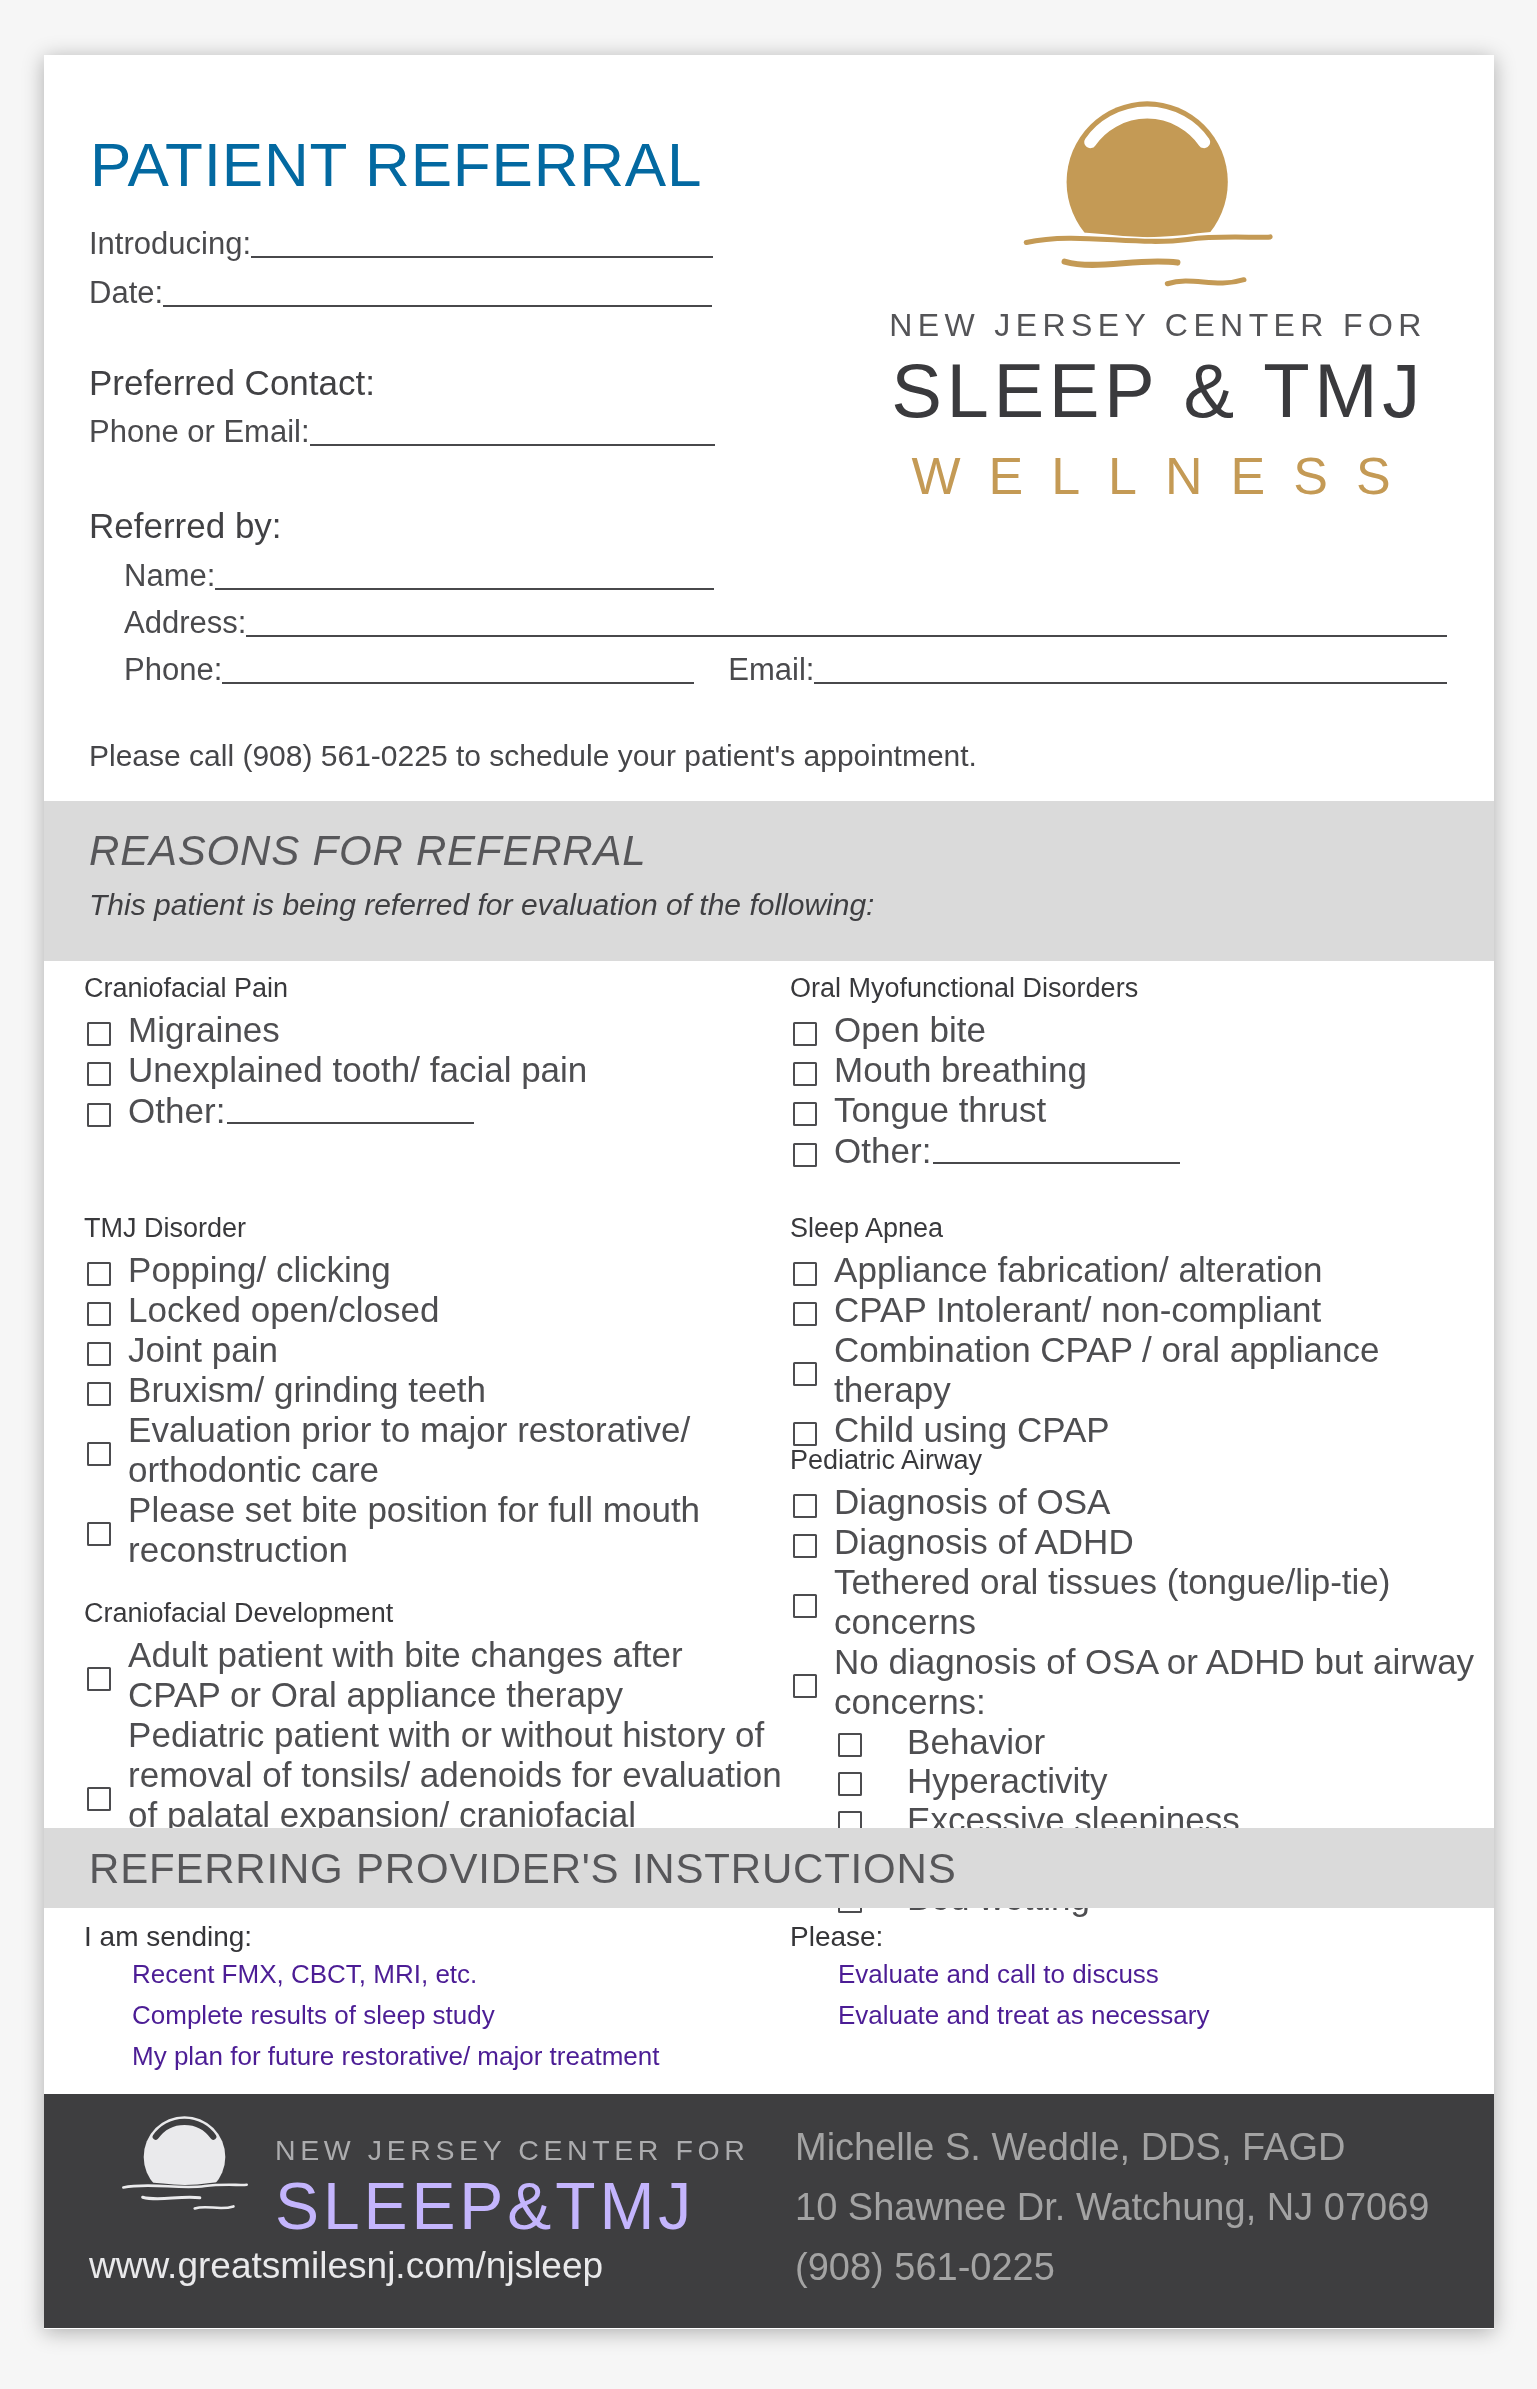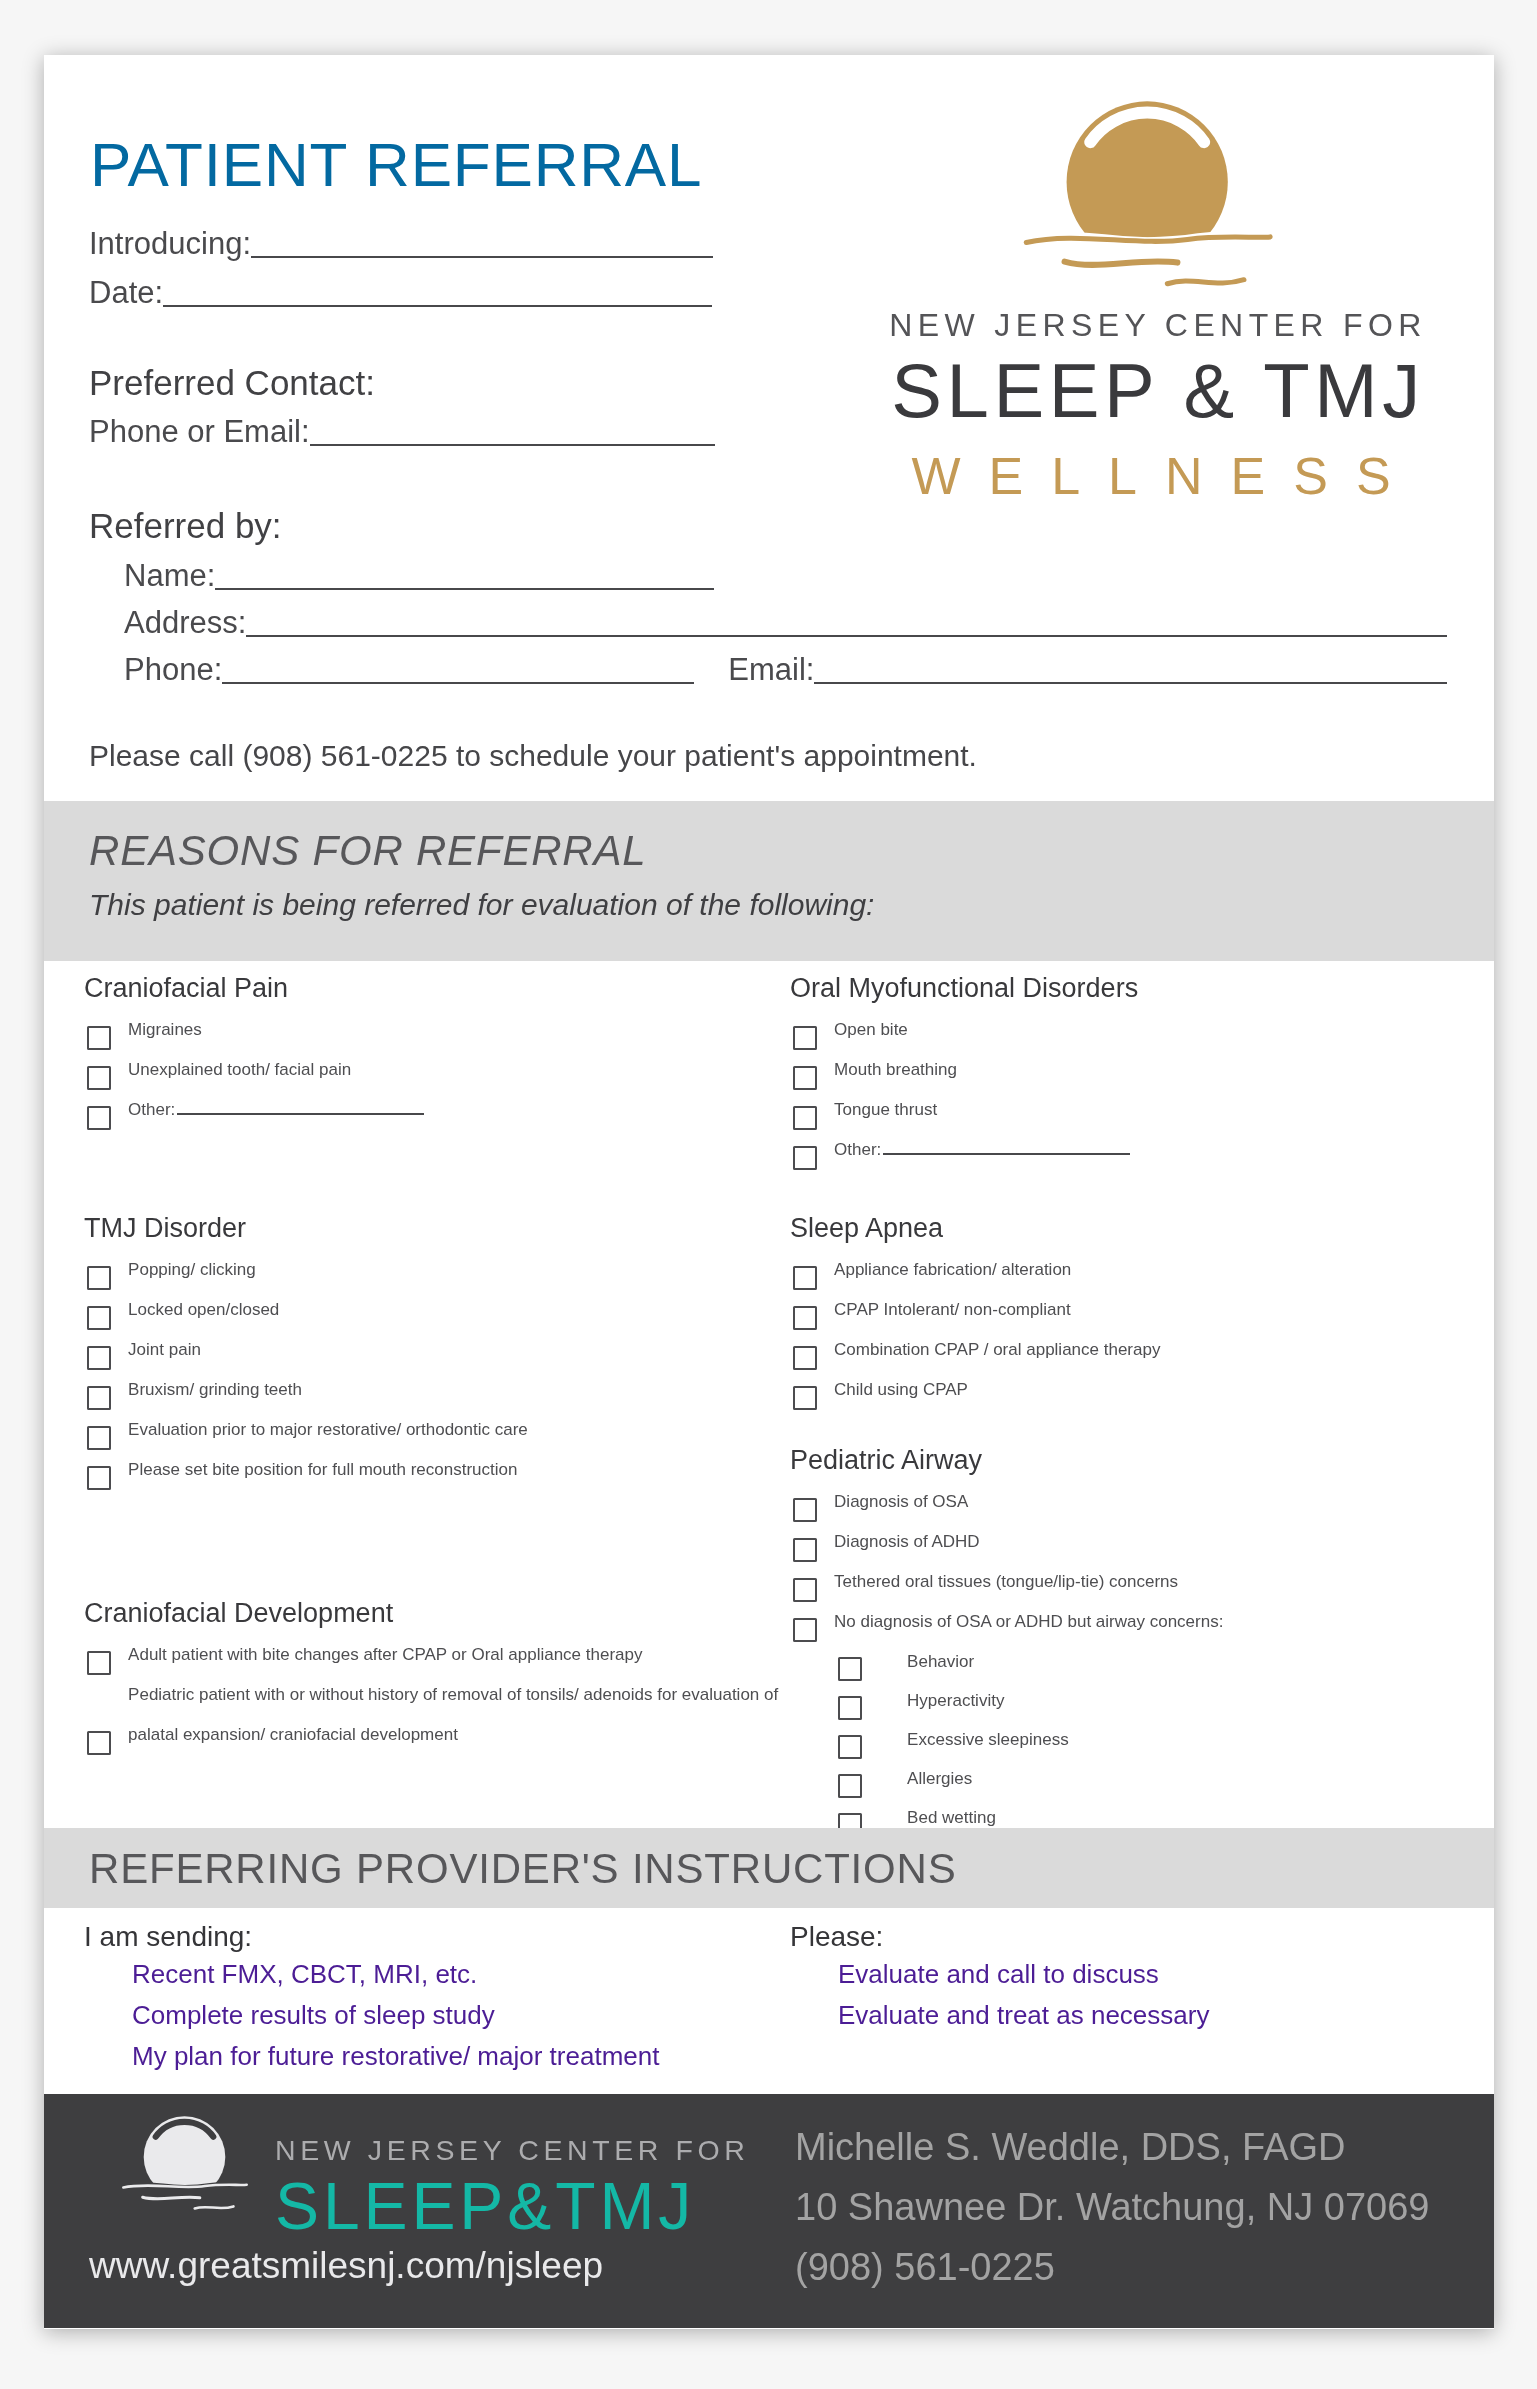--- a/index.html
+++ b/index.html
@@ -45,40 +45,40 @@
   .band-h{font-size:42px;color:#57575A;letter-spacing:0.8px;}
   .band-sub{font-size:30px;color:#3F3F42;margin-top:13px;}
   .band2{top:1773px;height:80px;padding-top:17px;}
 
   
   .col{top:913px;}
   .col-left{left:40px;width:698px;}
   .col-right{left:746px;width:688px;}
   .section{position:absolute;left:0;width:100%;}
   .sec-title{font-size:27px;font-weight:500;color:#39393C;line-height:40px;margin-bottom:2.3px;}
-  .check-item{display:flex;align-items:flex-end;line-height:40px;font-size:17px;color:#4E4E51;}
+  .check-item{display:flex;align-items:center;line-height:40px;font-size:35px;color:#4E4E51;}
   .check-item.sub{margin-left:45px;line-height:39px;gap:28px;}
   .cbox{flex:0 0 auto;width:24px;height:24px;border:2.3px solid #4C4C4F;border-radius:1.5px;margin:7.7px 17px 0 3.1px;background:#fff;}
   .check-item.sub .cbox{margin-top:7px;}
   .ctext{flex:1;}
   .blank{display:inline-block;width:247px;height:0.95em;border-bottom:2.3px solid var(--line);margin-left:1.5px;}
 
   
   .instr{top:1865px;}
   .instr-left{left:40px;width:694px;}
   .instr-right{left:746px;width:678px;}
   .instr-title{font-size:28px;font-weight:500;color:#353538;line-height:34px;}
   .instr-item{font-size:26px;color:#4c1d95;line-height:41px;margin-left:48px;}
   .instr-item:first-of-type{margin-top:10.8px;}
 
   
   .footer{left:0;top:2039px;width:1450px;height:234px;background:var(--footer-bg);}
   .f-icon{left:74px;top:14px;color:#EAEAEC;}
   .f-l1{left:231px;top:40px;font-size:28.5px;letter-spacing:4.6px;color:#ACACAE;}
-  .f-l2{left:231px;top:74px;font-size:66px;letter-spacing:3.9px;color:#14b8a6;}
+  .f-l2{left:231px;top:74px;font-size:66px;letter-spacing:3.9px;color:#c4b5fd;}
   .f-web{left:45px;top:151px;font-size:37px;color:#E9E9EB;}
   .f-right{left:751px;top:23px;font-size:38px;color:#a3a3a3;line-height:60px;}
 </style>
 </head>
 <body>
 
 <div class="page">
 
   <div class="abs title">PATIENT REFERRAL</div>
 

